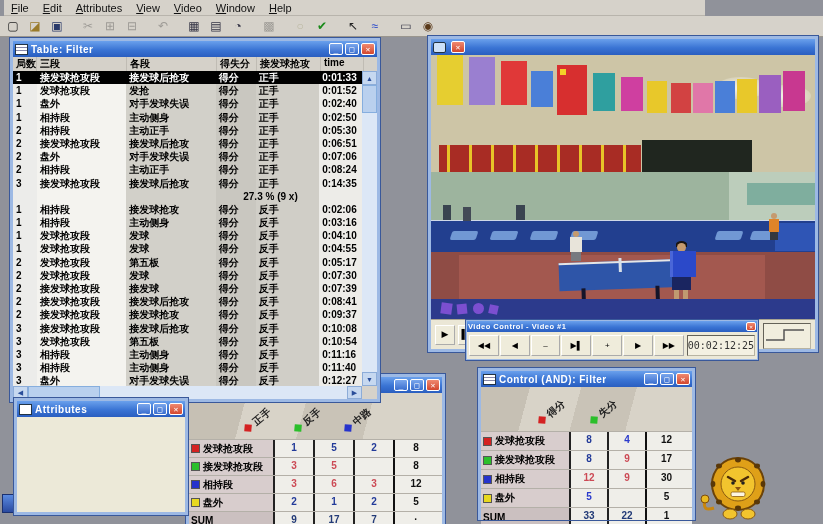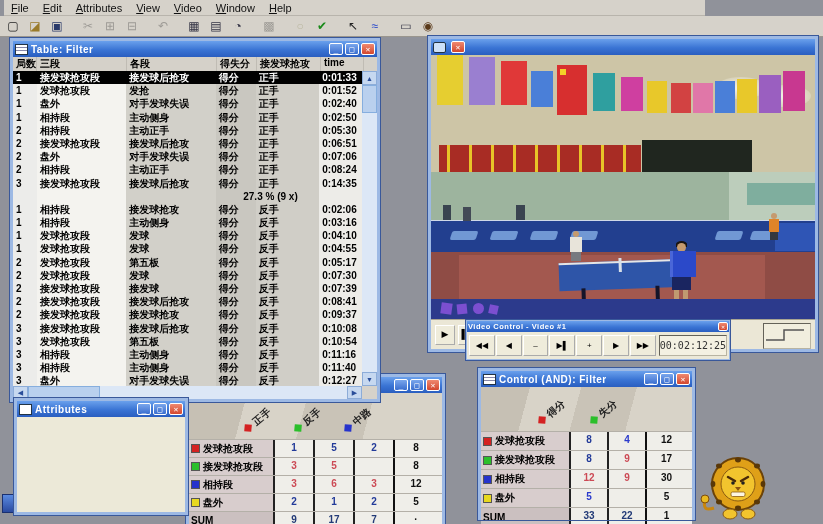--- a/index.html
+++ b/index.html
@@ -74,21 +74,21 @@
   .tt-leg{position:absolute;top:24px;width:4px;height:16px;background:#14142a;}
   .player{position:absolute;}
   .head{position:absolute;border-radius:50%;background:#c59a6e;}
   .hair{position:absolute;border-radius:50% 50% 0 0;background:#1a1410;}
   .bottom-band{position:absolute;left:0;top:244px;width:384px;height:20px;background:#2c3a8c;}
   .wm{position:absolute;background:#7c4fd0;}
   .v-bottombar{position:relative;height:30px;background:#ebe7d6;border-top:1px solid #a8a492;display:flex;align-items:center;padding-left:4px;box-sizing:border-box;}
   .vbtn{width:20px;height:20px;margin-right:3px;background:#efecdb;border:1px outset #fff;font-size:9px;line-height:17px;text-align:center;padding:0;cursor:default;}
   .jogbox{position:absolute;right:4px;top:3px;width:46px;height:24px;background:#f1eede;border:1px inset #b8b4a2;}
   
-  #vc-win{left:466px;top:320px;width:264px;height:40px;z-index:45;border-width:1px;}
+  #vc-win{left:466px;top:320px;width:292px;height:40px;z-index:45;border-width:1px;}
   #vc-win .titlebar{height:11px;font-size:7.5px;padding:0 1px;}
   #vc-win .tb-btn{width:10px;height:9px;line-height:8px;font-size:6px;}
   .vc-row{display:flex;align-items:center;height:25px;padding:1px 2px;}
   .vc-btn{width:34px;height:21px;margin-right:1px;background:#efecdb;border:1px outset #fff;font-size:8px;line-height:19px;text-align:center;padding:0;cursor:default;white-space:nowrap;overflow:hidden;}
   .vc-time{margin-left:2px;width:76px;height:19px;background:#f4f1e2;border:1px inset #b8b4a2;
     font-family:"DejaVu Sans Mono",monospace;font-size:10px;line-height:19px;text-align:center;color:#333;}
   
   #attr-win{left:14px;top:398px;width:174px;height:117px;z-index:35;}
   .attr-body{position:absolute;left:0;top:16px;right:0;bottom:0;background:#c6c8c2;border-top:1px solid #fff;
     font-size:9px;color:#222;padding:3px 2px;white-space:nowrap;overflow:hidden;box-sizing:border-box;}

